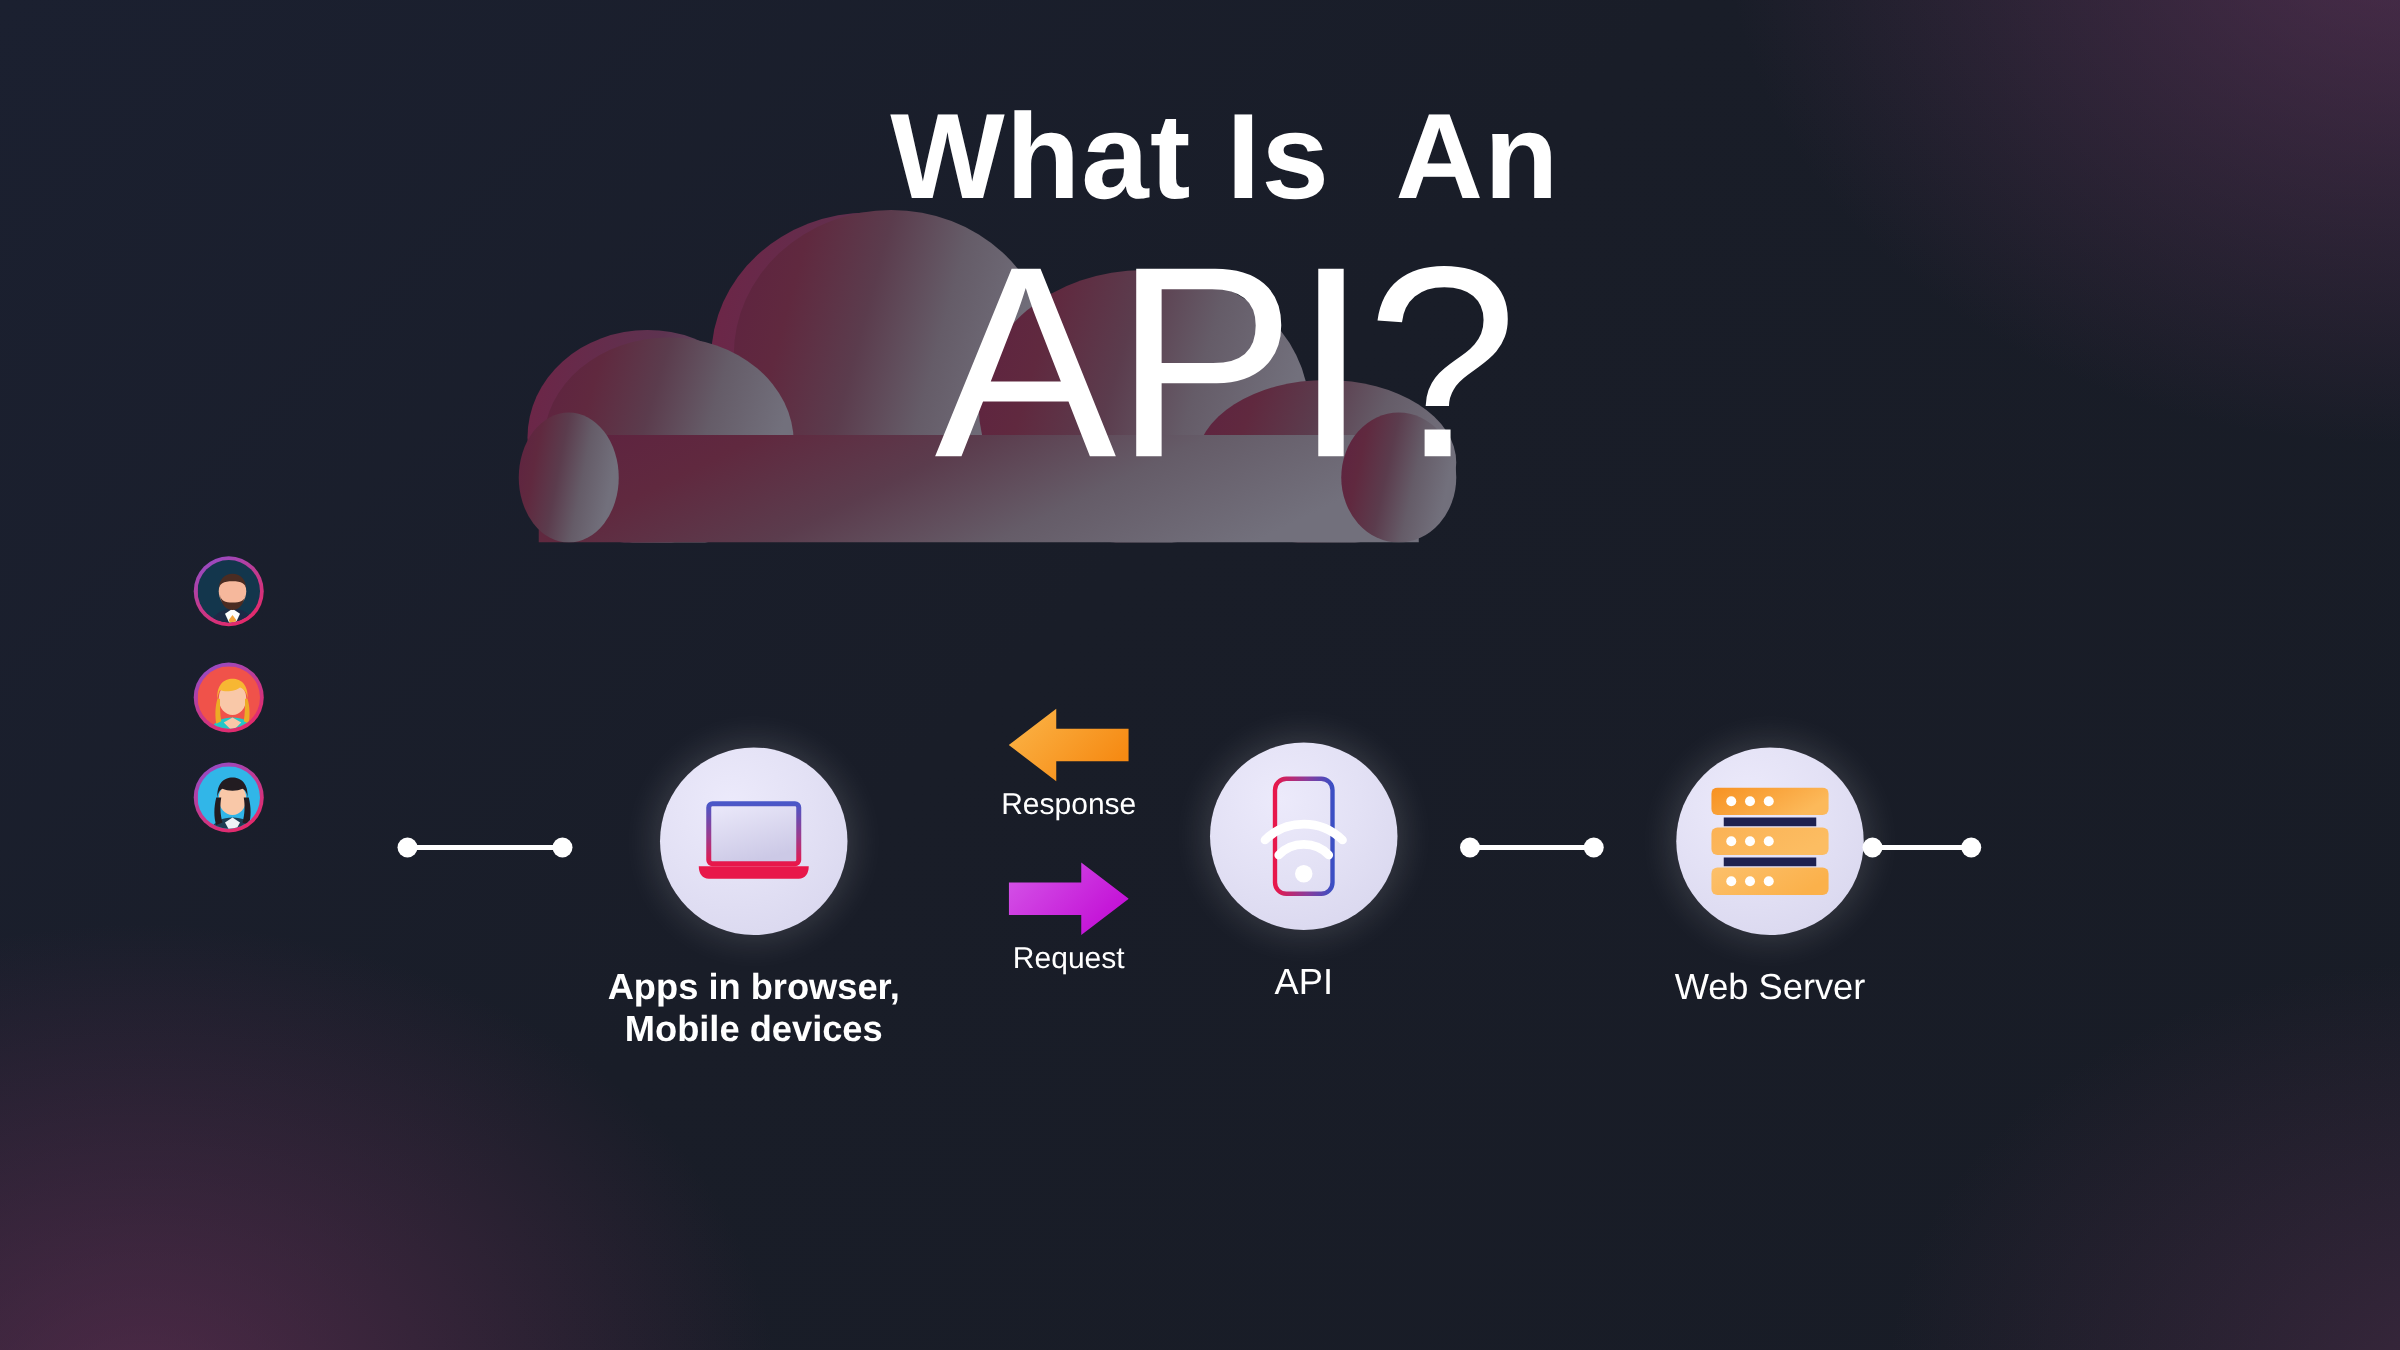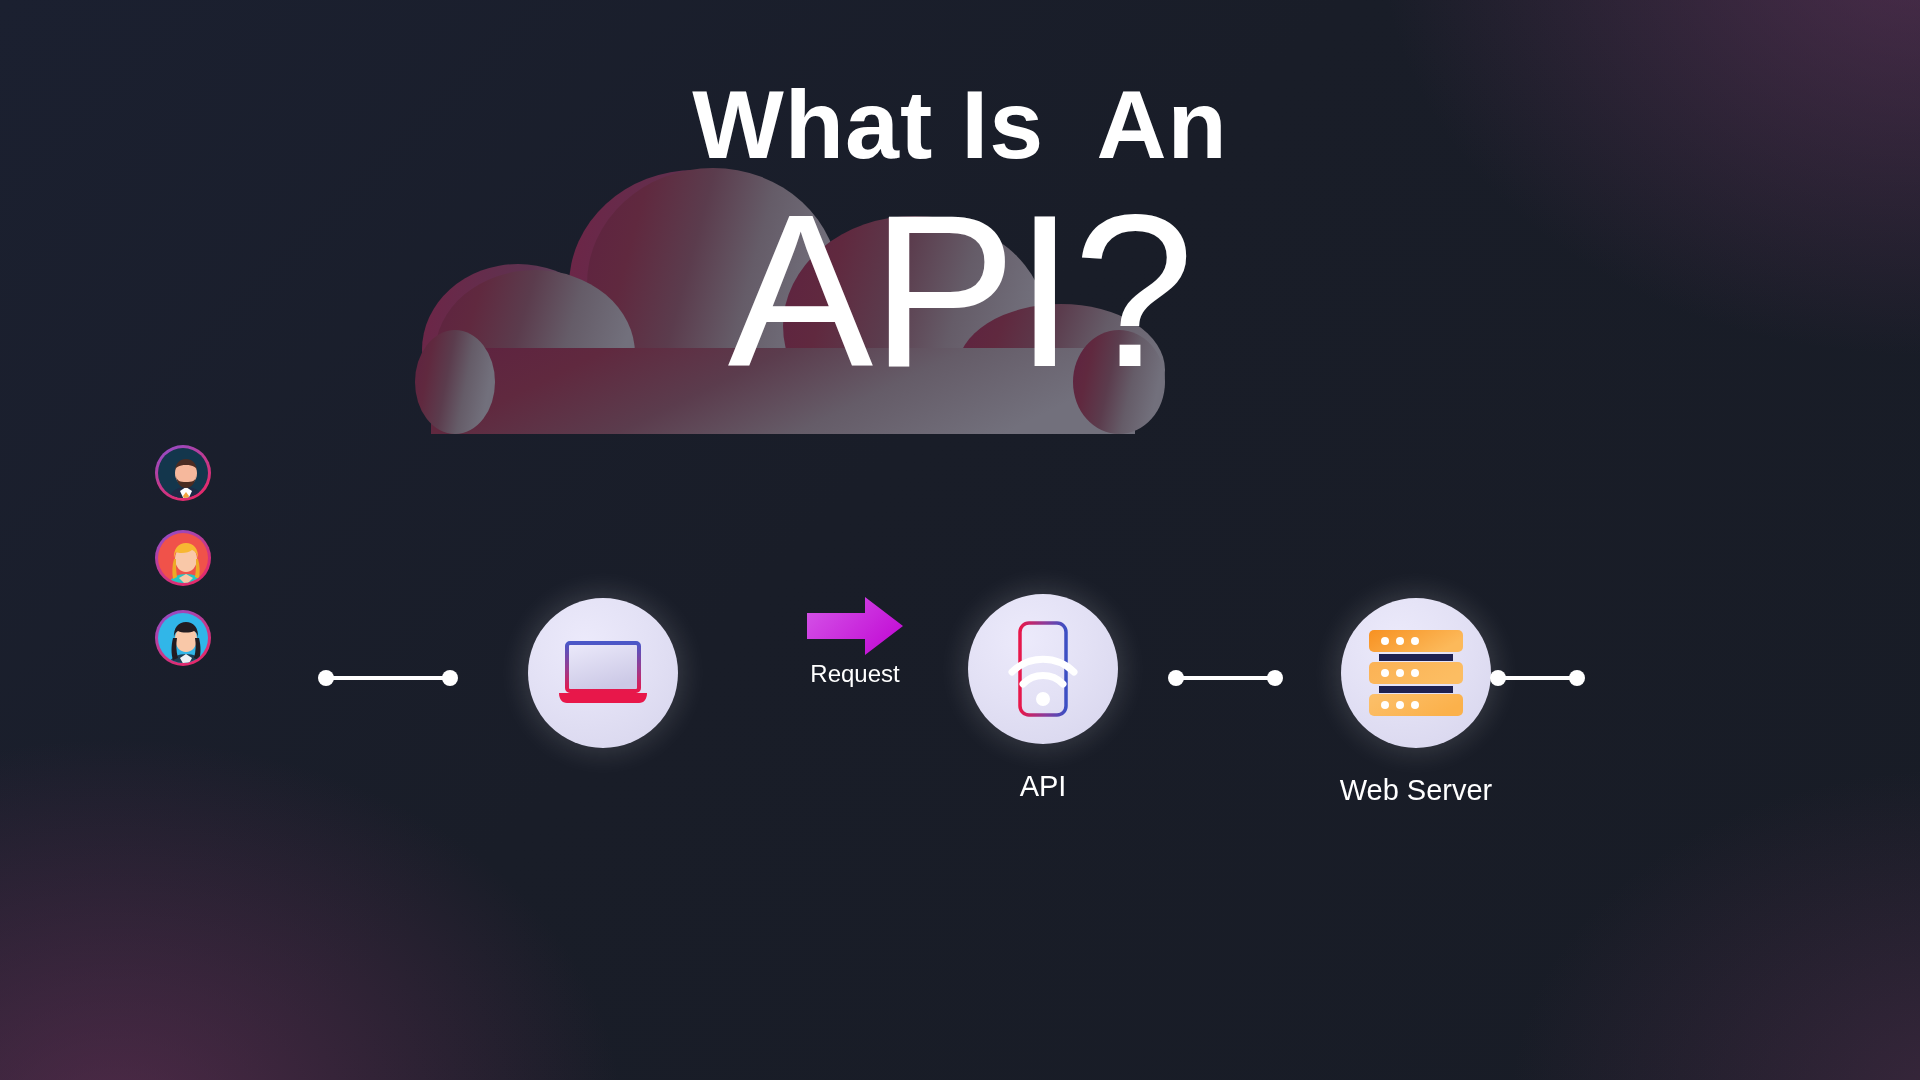--- a/index.html
+++ b/index.html
@@ -14,20 +14,21 @@
   
   #stage{
     position:relative;
     width:1920px; height:1080px;
     background:
       radial-gradient(ellipse 820px 620px at 6% 104%, rgba(120,52,96,0.55) 0%, rgba(120,52,96,0.0) 62%),
       radial-gradient(ellipse 900px 700px at 100% -6%, rgba(116,58,104,0.55) 0%, rgba(116,58,104,0.0) 60%),
       radial-gradient(ellipse 700px 520px at 102% 102%, rgba(104,54,92,0.40) 0%, rgba(104,54,92,0.0) 64%),
       linear-gradient(135deg,#1b2030 0%, #191d28 45%, #181c26 100%);
     overflow:hidden;
+    padding-left:20px;
   }
 
   
   #cloud{
     position:absolute;
     left:395px; top:168px;
     width:775px; height:266px;
     pointer-events:none;
   }
 
@@ -224,24 +225,38 @@
             </linearGradient>
             <linearGradient id="lapScreen" x1="0" y1="0" x2="0.4" y2="1">
               <stop offset="0%" stop-color="#eceafb"></stop>
               <stop offset="100%" stop-color="#ccc9e6"></stop>
             </linearGradient>
           </defs>
           <rect x="12" y="6" width="72" height="48" rx="3" fill="url(#lapScreen)" stroke="url(#lapStroke)" stroke-width="4"></rect>
           <path d="M4 56h88c0 6-3 10-8 10H12c-5 0-8-4-8-10z" fill="#e8174a"></path>
         </svg>
       </div>
+      <div class="node-label bold" style="left:-90px; top:175px; width:330px;">Apps in browser,
+Mobile devices</div>
     </div>
 
     <div id="arrows">
 
+      <div>
+        <svg width="96" height="62" viewBox="0 0 96 62" style="display:block;margin:0 auto;">
+          <defs>
+            <linearGradient id="gOrange" x1="0" y1="0" x2="1" y2="0.6">
+              <stop offset="0%" stop-color="#fbb64a"></stop>
+              <stop offset="100%" stop-color="#f68a13"></stop>
+            </linearGradient>
+          </defs>
+          <path d="M0 31L38 2v16h58v26H38v16z" fill="url(#gOrange)"></path>
+        </svg>
+        <div class="arrow-label">Response</div>
+      </div>
 
       <div style="margin-top:30px;">
         <svg width="96" height="62" viewBox="0 0 96 62" style="display:block;margin:0 auto;">
           <defs>
             <linearGradient id="gMagenta" x1="0" y1="0" x2="1" y2="0.6">
               <stop offset="0%" stop-color="#d558e8"></stop>
               <stop offset="100%" stop-color="#c310d6"></stop>
             </linearGradient>
           </defs>
           <path d="M96 31L58 2v16H0v26h58v16z" fill="url(#gMagenta)"></path>

